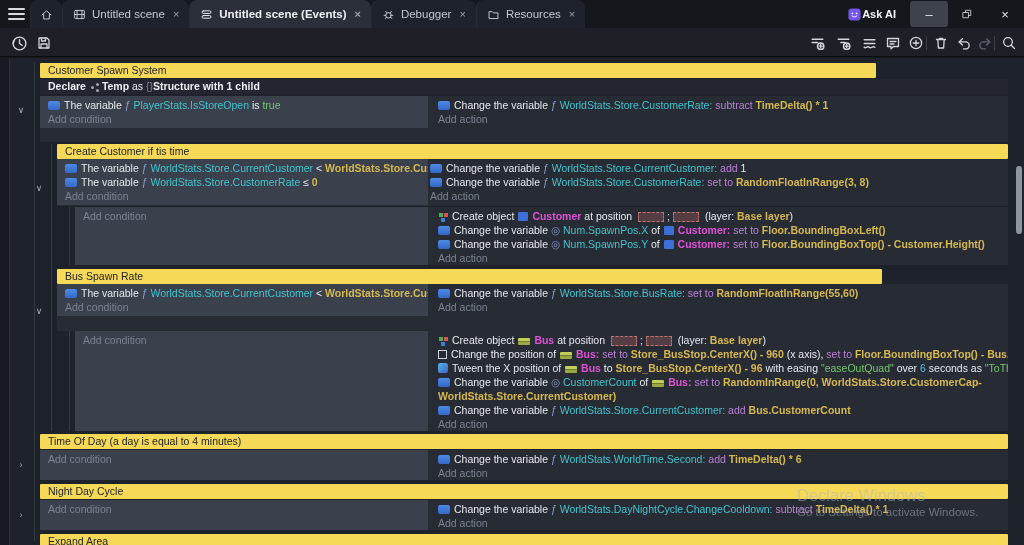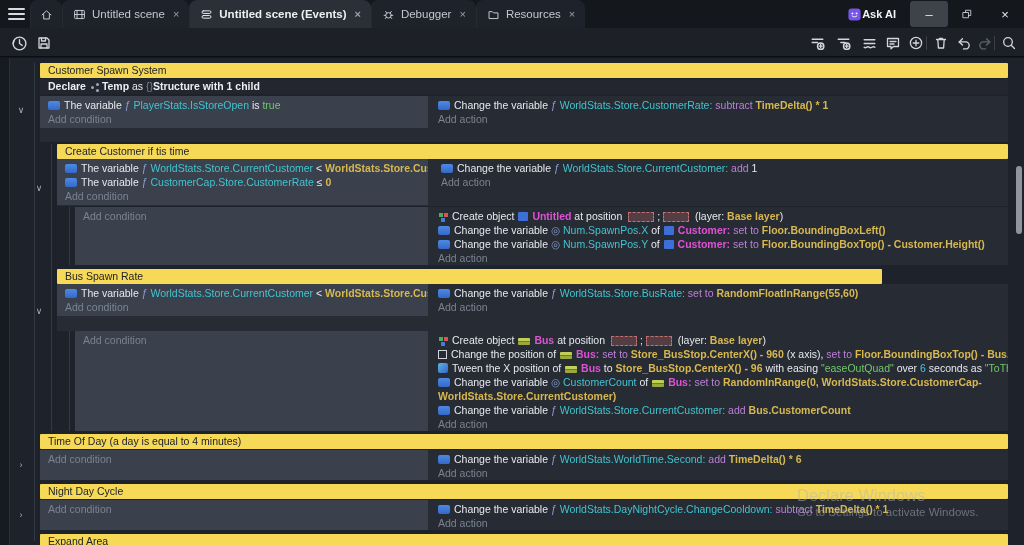--- a/index.html
+++ b/index.html
@@ -265,56 +265,57 @@
     <div class="treeline" style="left:51px;top:86px;height:287px"></div>
     <div class="treeline" style="left:69px;top:149px;height:58px"></div>
     <div class="treeline" style="left:69px;top:273px;height:100px"></div>
 
     <div class="chev" style="left:14px;top:47px">∨</div>
     <div class="chev" style="left:32px;top:125px">∨</div>
     <div class="chev" style="left:32px;top:248px">∨</div>
     <div class="chev" style="left:14px;top:402px">›</div>
     <div class="chev" style="left:14px;top:452px">›</div>
 
-    <div class="grp" style="left:40px;top:5px;width:968px">Customer Spawn System</div>
+    <div class="grp" style="left:40px;top:5px;width:836px">Customer Spawn System</div>
     <div class="declare" style="left:40px;top:21px;width:968px">
       <div class="row"><span class="sg-b">Declare </span><span class="ic ic-struct"></span><span class="sg-b">Temp</span><span class="sg-w"> as </span><span class="sg-dim">{}</span><span class="sg-b">Structure</span><span class="sg-b"> with 1 child</span></div>
     </div>
 
     <div class="ev" style="left:40px;top:38px;width:968px;height:46px">
       <div class="cond" style="width:388px">
         <div class="row"><span class="ic ic-var"></span><span class="sg-w">The variable </span><span class="sg-fx">ƒ </span><span class="sg-var">PlayerStats.IsStoreOpen</span><span class="sg-w"> is </span><span class="sg-grn">true</span></div>
         <div class="row dim">Add condition</div>
       </div>
       <div class="act" style="left:390px">
         <div class="row"><span class="ic ic-var"></span><span class="sg-w">Change the variable </span><span class="sg-fx">ƒ </span><span class="sg-var">WorldStats.Store.CustomerRate:</span><span class="sg-op"> subtract </span><span class="sg-gold">TimeDelta() * 1</span></div>
         <div class="row dim">Add action</div>
       </div>
     </div>
 
     <div class="grp" style="left:57px;top:86px;width:951px">Create  Customer if tis time</div>
 
     <div class="ev" style="left:57px;top:101px;width:951px;height:47px">
       <div class="cond" style="width:371px">
         <div class="row"><span class="ic ic-var"></span><span class="sg-w">The variable </span><span class="sg-fx">ƒ </span><span class="sg-var">WorldStats.Store.CurrentCustomer</span><span class="sg-w"> &lt; </span><span class="sg-gold">WorldStats.Store.CustomerCap</span></div>
-        <div class="row"><span class="ic ic-var"></span><span class="sg-w">The variable </span><span class="sg-fx">ƒ </span><span class="sg-var">CustomerCap.Store.CustomerRate</span><span class="sg-w"> ≤ </span><span class="sg-gold">0</span></div>
-        <div class="row dim">Add condition</div>
-      </div>
-      <div class="act" style="left:376px">
+        <div class="row"><span class="ic ic-var"></span><span class="sg-w">The variable </span><span class="sg-fx">ƒ </span><span class="sg-var">WorldStats.Store.CustomerRate</span><span class="sg-w"> ≤ </span><span class="sg-gold">0</span></div>
+        <div class="row dim">Add condition</div>
+      </div>
+      <div class="act" style="left:365px">
         <div class="row"><span class="ic ic-var"></span><span class="sg-w">Change the variable </span><span class="sg-fx">ƒ </span><span class="sg-var">WorldStats.Store.CurrentCustomer:</span><span class="sg-op"> add </span><span class="sg-w">1</span></div>
+        <div class="row"><span class="ic ic-var"></span><span class="sg-w">Change the variable </span><span class="sg-fx">ƒ </span><span class="sg-var">WorldStats.Store.CustomerRate:</span><span class="sg-op"> set to </span><span class="sg-gold">RandomFloatInRange(3, 8)</span></div>
         <div class="row dim">Add action</div>
       </div>
     </div>
 
     <div class="ev" style="left:75px;top:149px;width:933px;height:58px">
       <div class="cond fill" style="width:353px">
         <div class="row dim">Add condition</div>
       </div>
       <div class="act" style="left:355px">
-        <div class="row"><span class="ic ic-create"></span><span class="sg-w">Create object </span><span class="ic sq-cust"></span><span class="sg-obj">Untitled</span><span class="sg-w"> at position </span><span class="ic field"></span><span class="sg-w">;</span><span class="ic field"></span><span class="sg-w"> (layer: </span><span class="sg-gold">Base layer</span><span class="sg-w">)</span></div>
+        <div class="row"><span class="ic ic-create"></span><span class="sg-w">Create object </span><span class="ic sq-cust"></span><span class="sg-obj">Customer</span><span class="sg-w"> at position </span><span class="ic field"></span><span class="sg-w">;</span><span class="ic field"></span><span class="sg-w"> (layer: </span><span class="sg-gold">Base layer</span><span class="sg-w">)</span></div>
         <div class="row"><span class="ic ic-var"></span><span class="sg-w">Change the variable </span><span class="sg-fx">◎ </span><span class="sg-var">Num.SpawnPos.X</span><span class="sg-w"> of </span><span class="ic sq-cust"></span><span class="sg-obj">Customer:</span><span class="sg-op"> set to </span><span class="sg-gold">Floor.BoundingBoxLeft()</span></div>
         <div class="row"><span class="ic ic-var"></span><span class="sg-w">Change the variable </span><span class="sg-fx">◎ </span><span class="sg-var">Num.SpawnPos.Y</span><span class="sg-w"> of </span><span class="ic sq-cust"></span><span class="sg-obj">Customer:</span><span class="sg-op"> set to </span><span class="sg-gold">Floor.BoundingBoxTop() - Customer.Height()</span></div>
         <div class="row dim">Add action</div>
       </div>
     </div>
 
     <div class="grp" style="left:57px;top:211px;width:825px">Bus Spawn Rate</div>
 
     <div class="ev" style="left:57px;top:226px;width:951px;height:47px">
       <div class="cond" style="width:371px">

